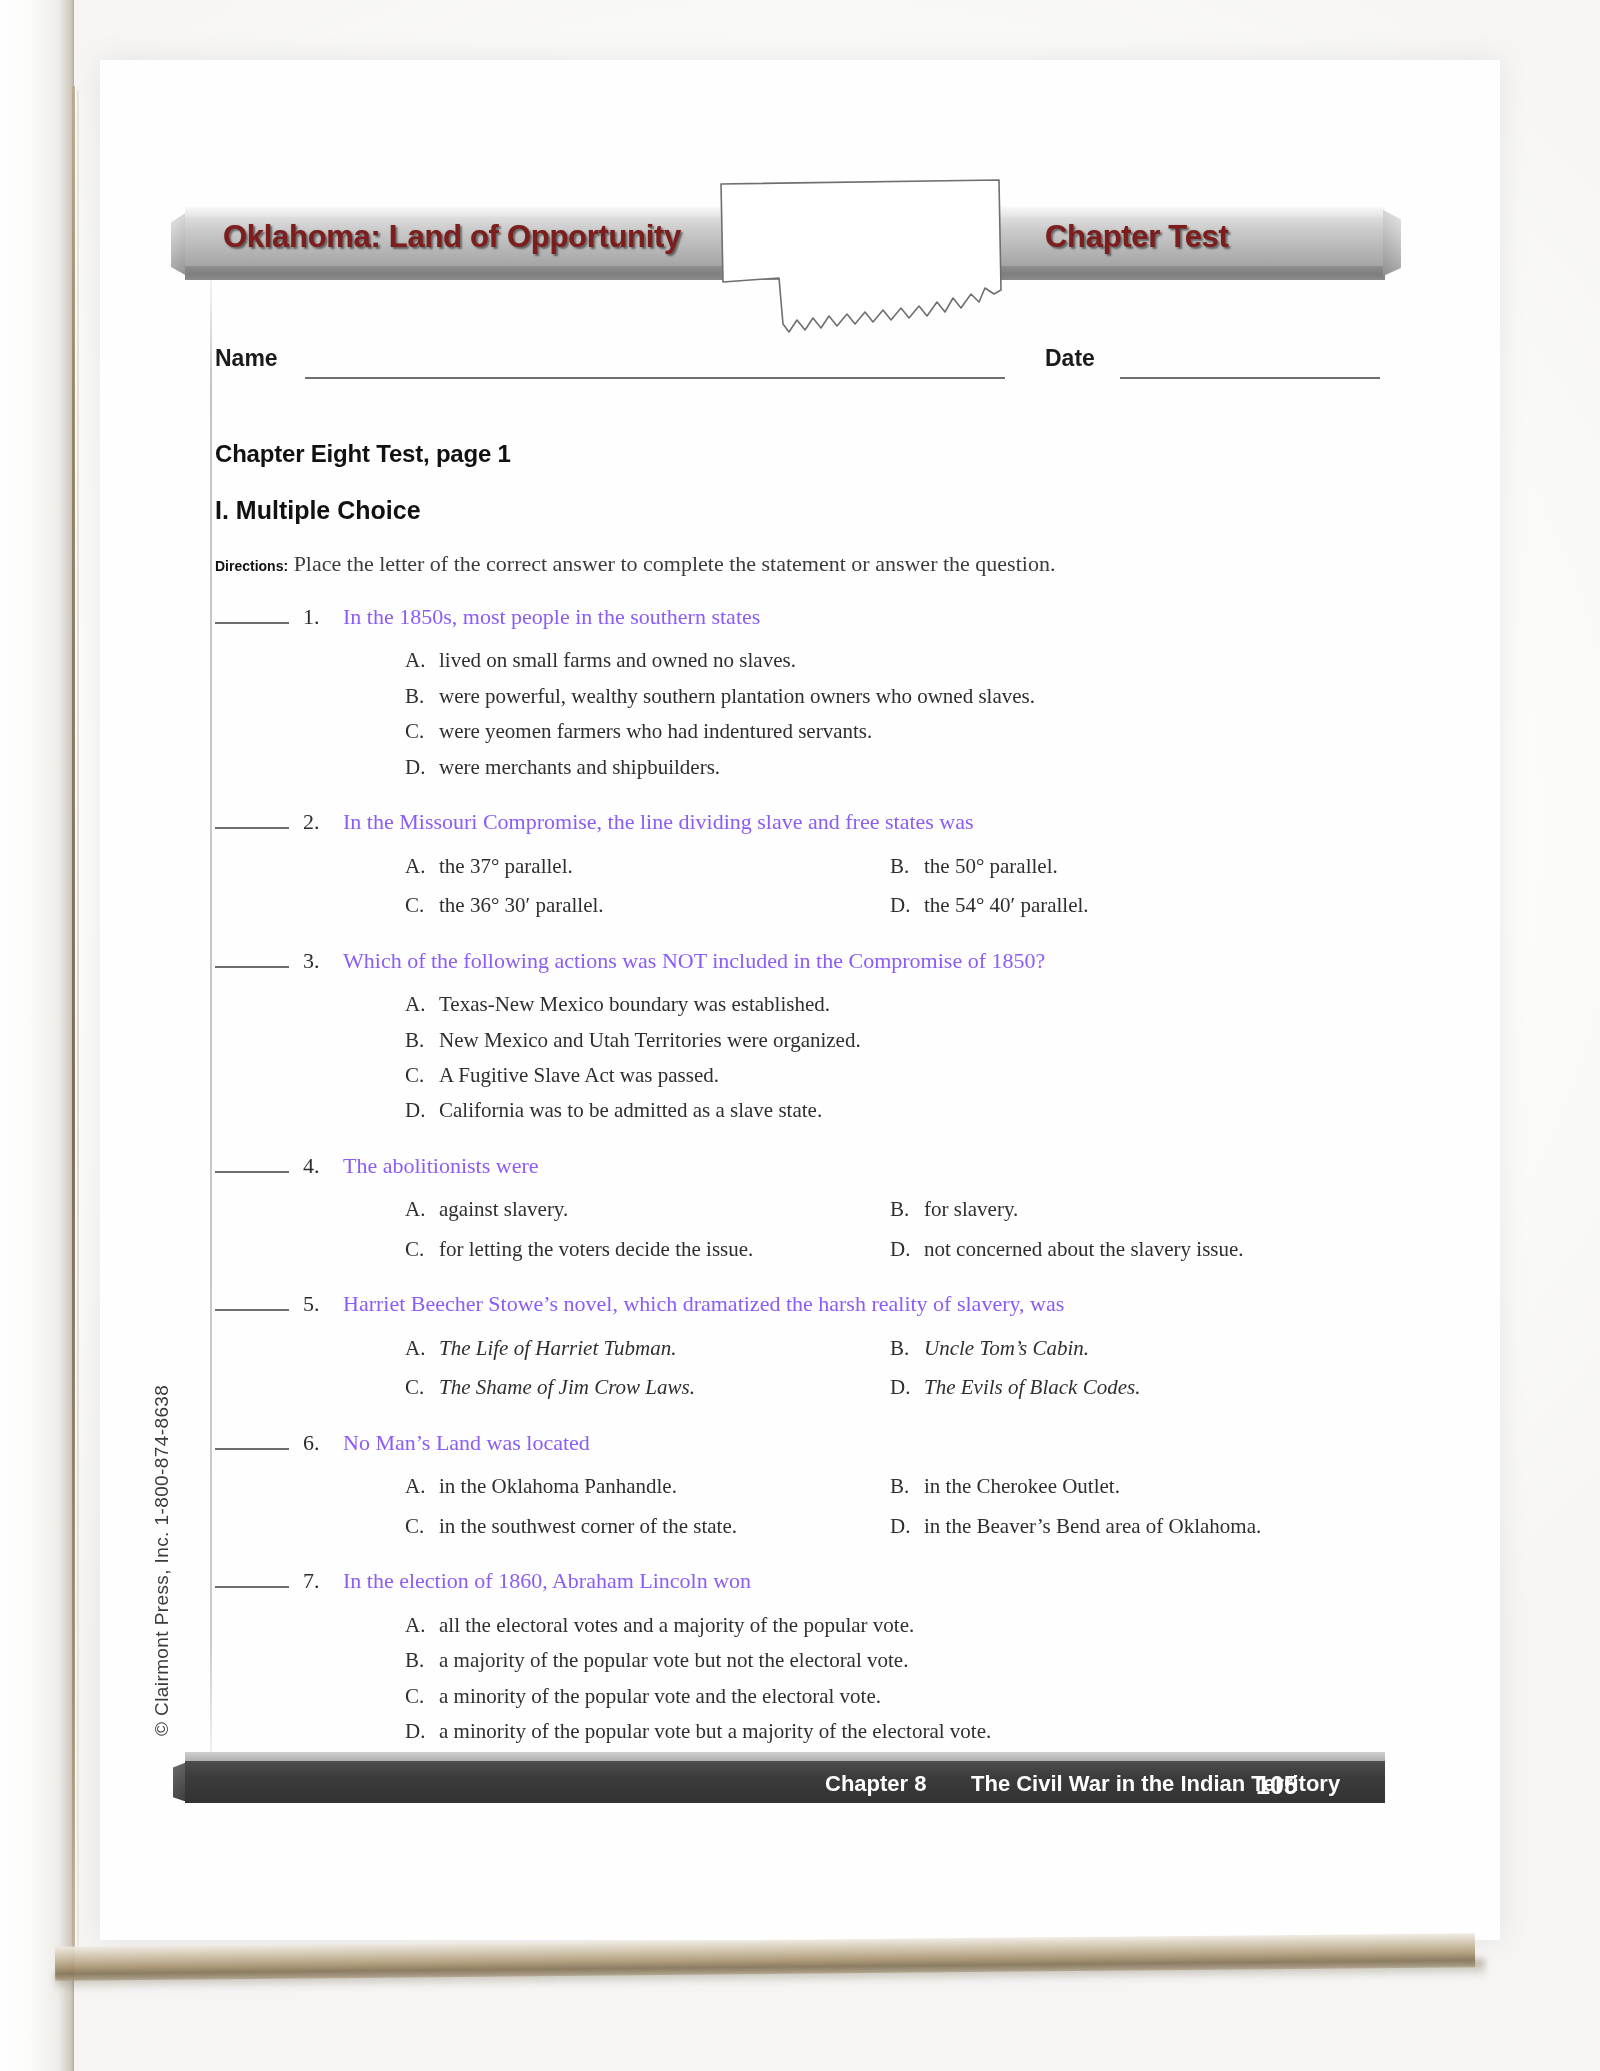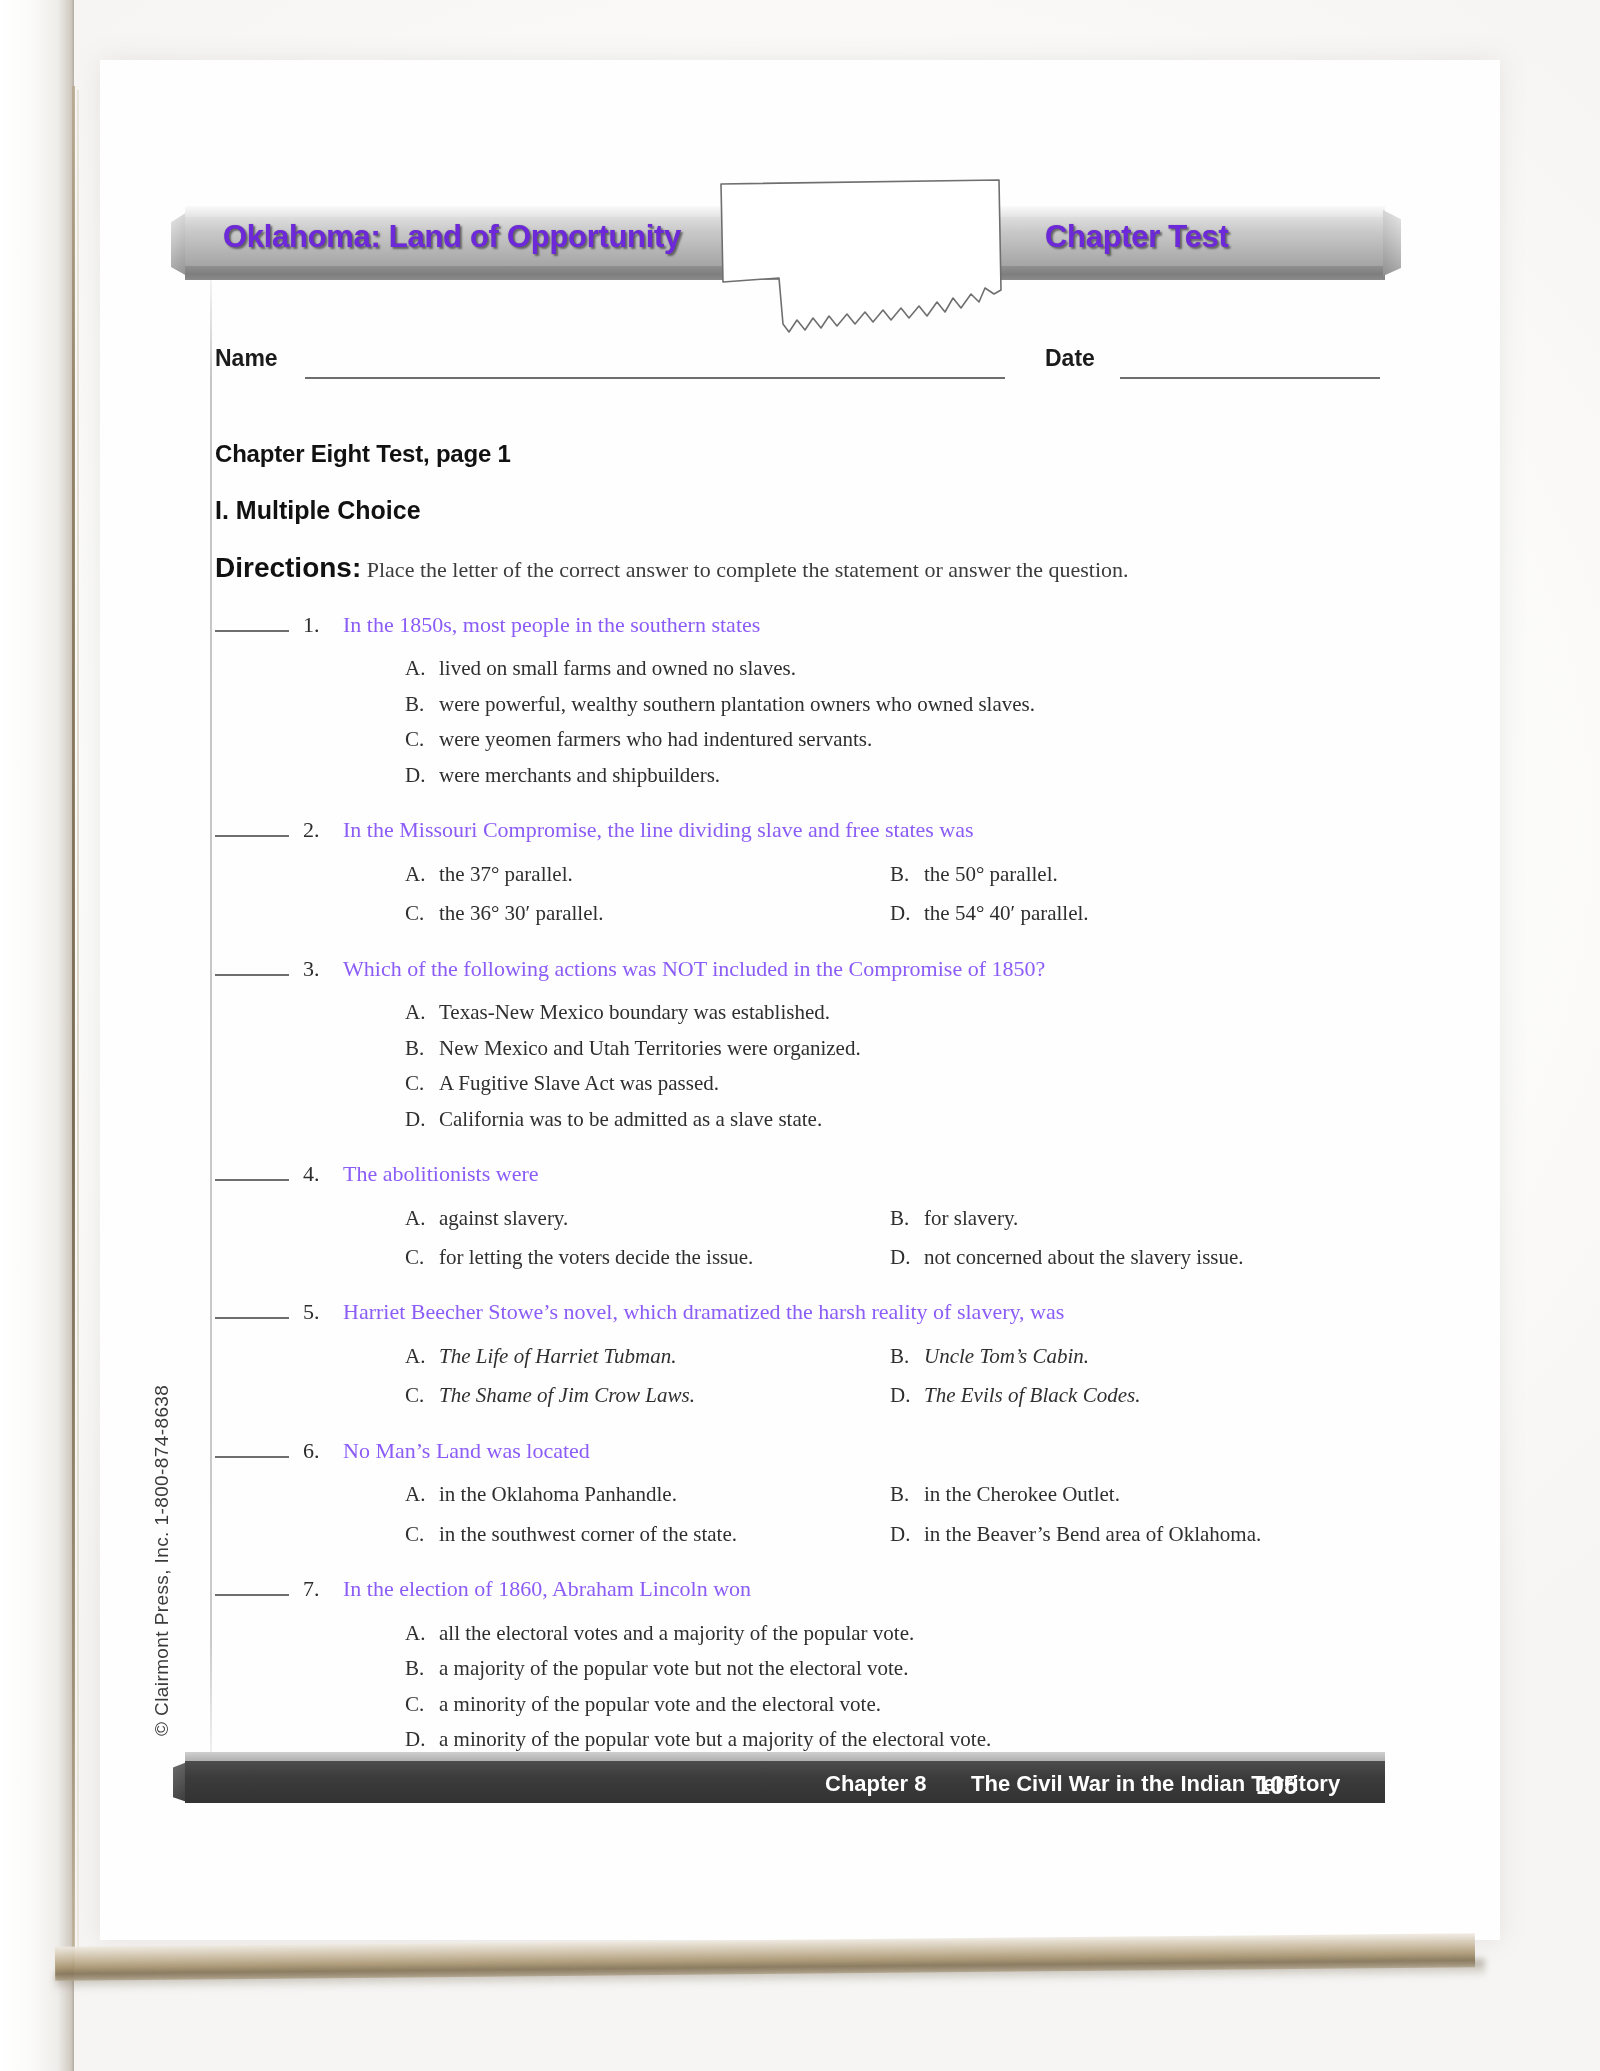--- a/index.html
+++ b/index.html
@@ -124,21 +124,21 @@
     background: linear-gradient(225deg,#e9e9e9,#bdbdbd 50%,#8f8f8f);
     clip-path: polygon(0 0, 100% 14%, 100% 88%, 0 100%);
   }
   .banner-text {
     position: absolute;
     top: 13px;
     font-family: "Liberation Sans", sans-serif;
     font-weight: bold;
     font-size: 31px;
     letter-spacing: -0.3px;
-    color: #6d28d9;
+    color: #7f1d1d;
     text-shadow: 2px 2px 2px rgba(70,70,70,.75), 0 0 1px rgba(90,90,90,.6);
     white-space: nowrap;
   }
   #banner-title  { left: 38px; }
   #banner-subtitle { left: 860px; }
 
   
   #ok-shape {
     position: absolute;
     left: 713px; top: 178px;
@@ -194,21 +194,21 @@
   #directions {
     font-size: 22px;
     color: #3c3c3c;
     margin: 0 0 24px 0;
     line-height: 1.35;
   }
   #directions .dir-label {
     font-family: "Liberation Sans", sans-serif;
     font-weight: bold;
     color: #111111;
-    font-size: 28px;
+    font-size: 14px;
   }
 
   .question {
     position: relative;
     margin-bottom: 26px;
   }
   .q-head {
     display: flex;
     align-items: baseline;
   }

